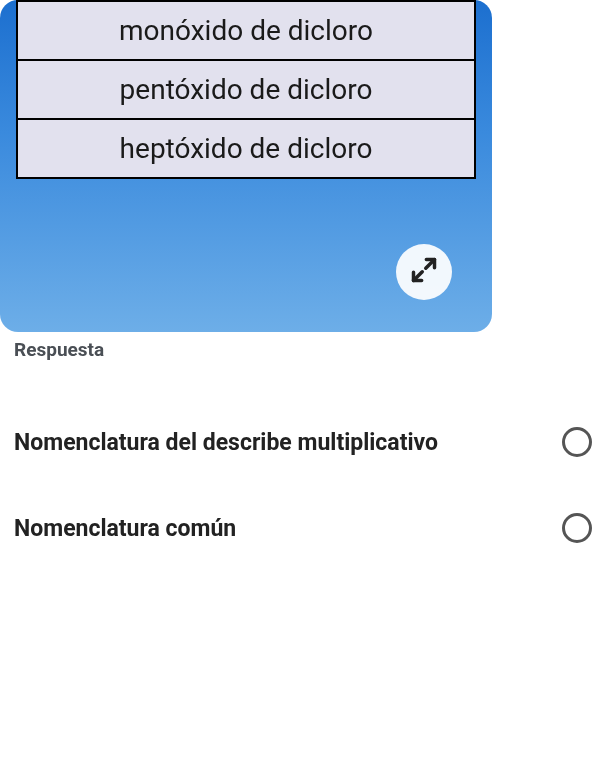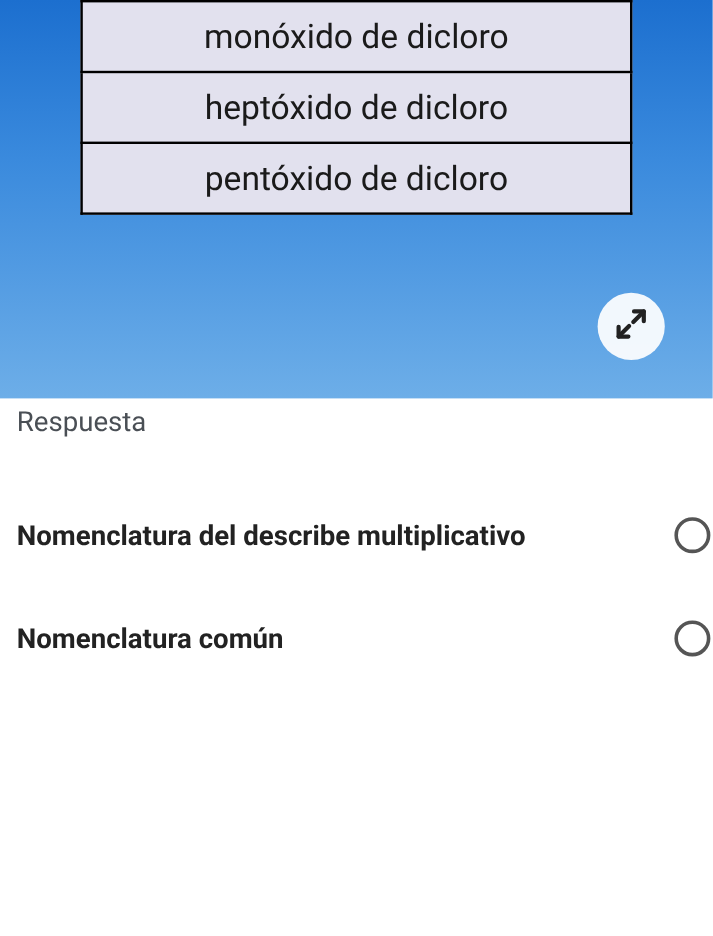--- a/index.html
+++ b/index.html
@@ -5,24 +5,25 @@
     * { box-sizing: border-box; margin: 0; padding: 0; }
     body {
       font-family: -apple-system, BlinkMacSystemFont, "Segoe UI", Roboto, Helvetica, Arial, sans-serif;
       width: 594px;
       height: 780px;
       overflow: hidden;
       background: #fff;
     }
     .image-area {
       position: relative;
-      width: 594px;
+      width: 492px;
       height: 332px;
       background: linear-gradient(180deg, #1c6fcf 0%, #3a8add 40%, #6daee8 100%);
       padding: 0 0 30px 0;
+      border-radius: 18px;
     }
     .compound-table {
       width: 460px;
       margin: 0 auto;
       border-collapse: collapse;
       background: #e2e1ee;
     }
     .compound-table td {
       border: 2.5px solid #000;
       font-size: 28px;
@@ -48,23 +49,23 @@
       padding: 6px 14px 0 14px;
     }
     .question-text {
       font-size: 23px;
       line-height: 1.35;
       color: #4a4f55;
       font-weight: 500;
       margin-bottom: 4px;
     }
     .respuesta-label {
-      font-size: 23px;
+      font-size: 19px;
       color: #4a4f55;
-      font-weight: 400;
+      font-weight: 700;
       margin-bottom: 10px;
     }
     .answers {
       padding-top: 28px;
     }
     .answer-row {
       display: flex;
       align-items: center;
       justify-content: space-between;
       padding: 28px 0;
@@ -88,24 +89,24 @@
 </head>
 <body>
 
 <div class="image-area">
   <table class="compound-table">
     <tbody>
         <tr>
           <td>monóxido de dicloro</td>
         </tr>
     <tr>
-          <td>heptóxido de dicloro</td>
+          <td>pentóxido de dicloro</td>
         </tr>
     <tr>
-          <td>pentóxido de dicloro</td>
+          <td>heptóxido de dicloro</td>
         </tr>
   </tbody>
     </table>
   <div class="expand-btn">
     <span>
       <svg viewBox="0 0 24 24" fill="none" stroke="#222" stroke-width="3" stroke-linecap="round" stroke-linejoin="round">
         <path d="M14 3 L21 3 L21 10"></path>
         <path d="M21 3 L13.5 10.5"></path>
         <path d="M10 21 L3 21 L3 14"></path>
         <path d="M3 21 L10.5 13.5"></path>

